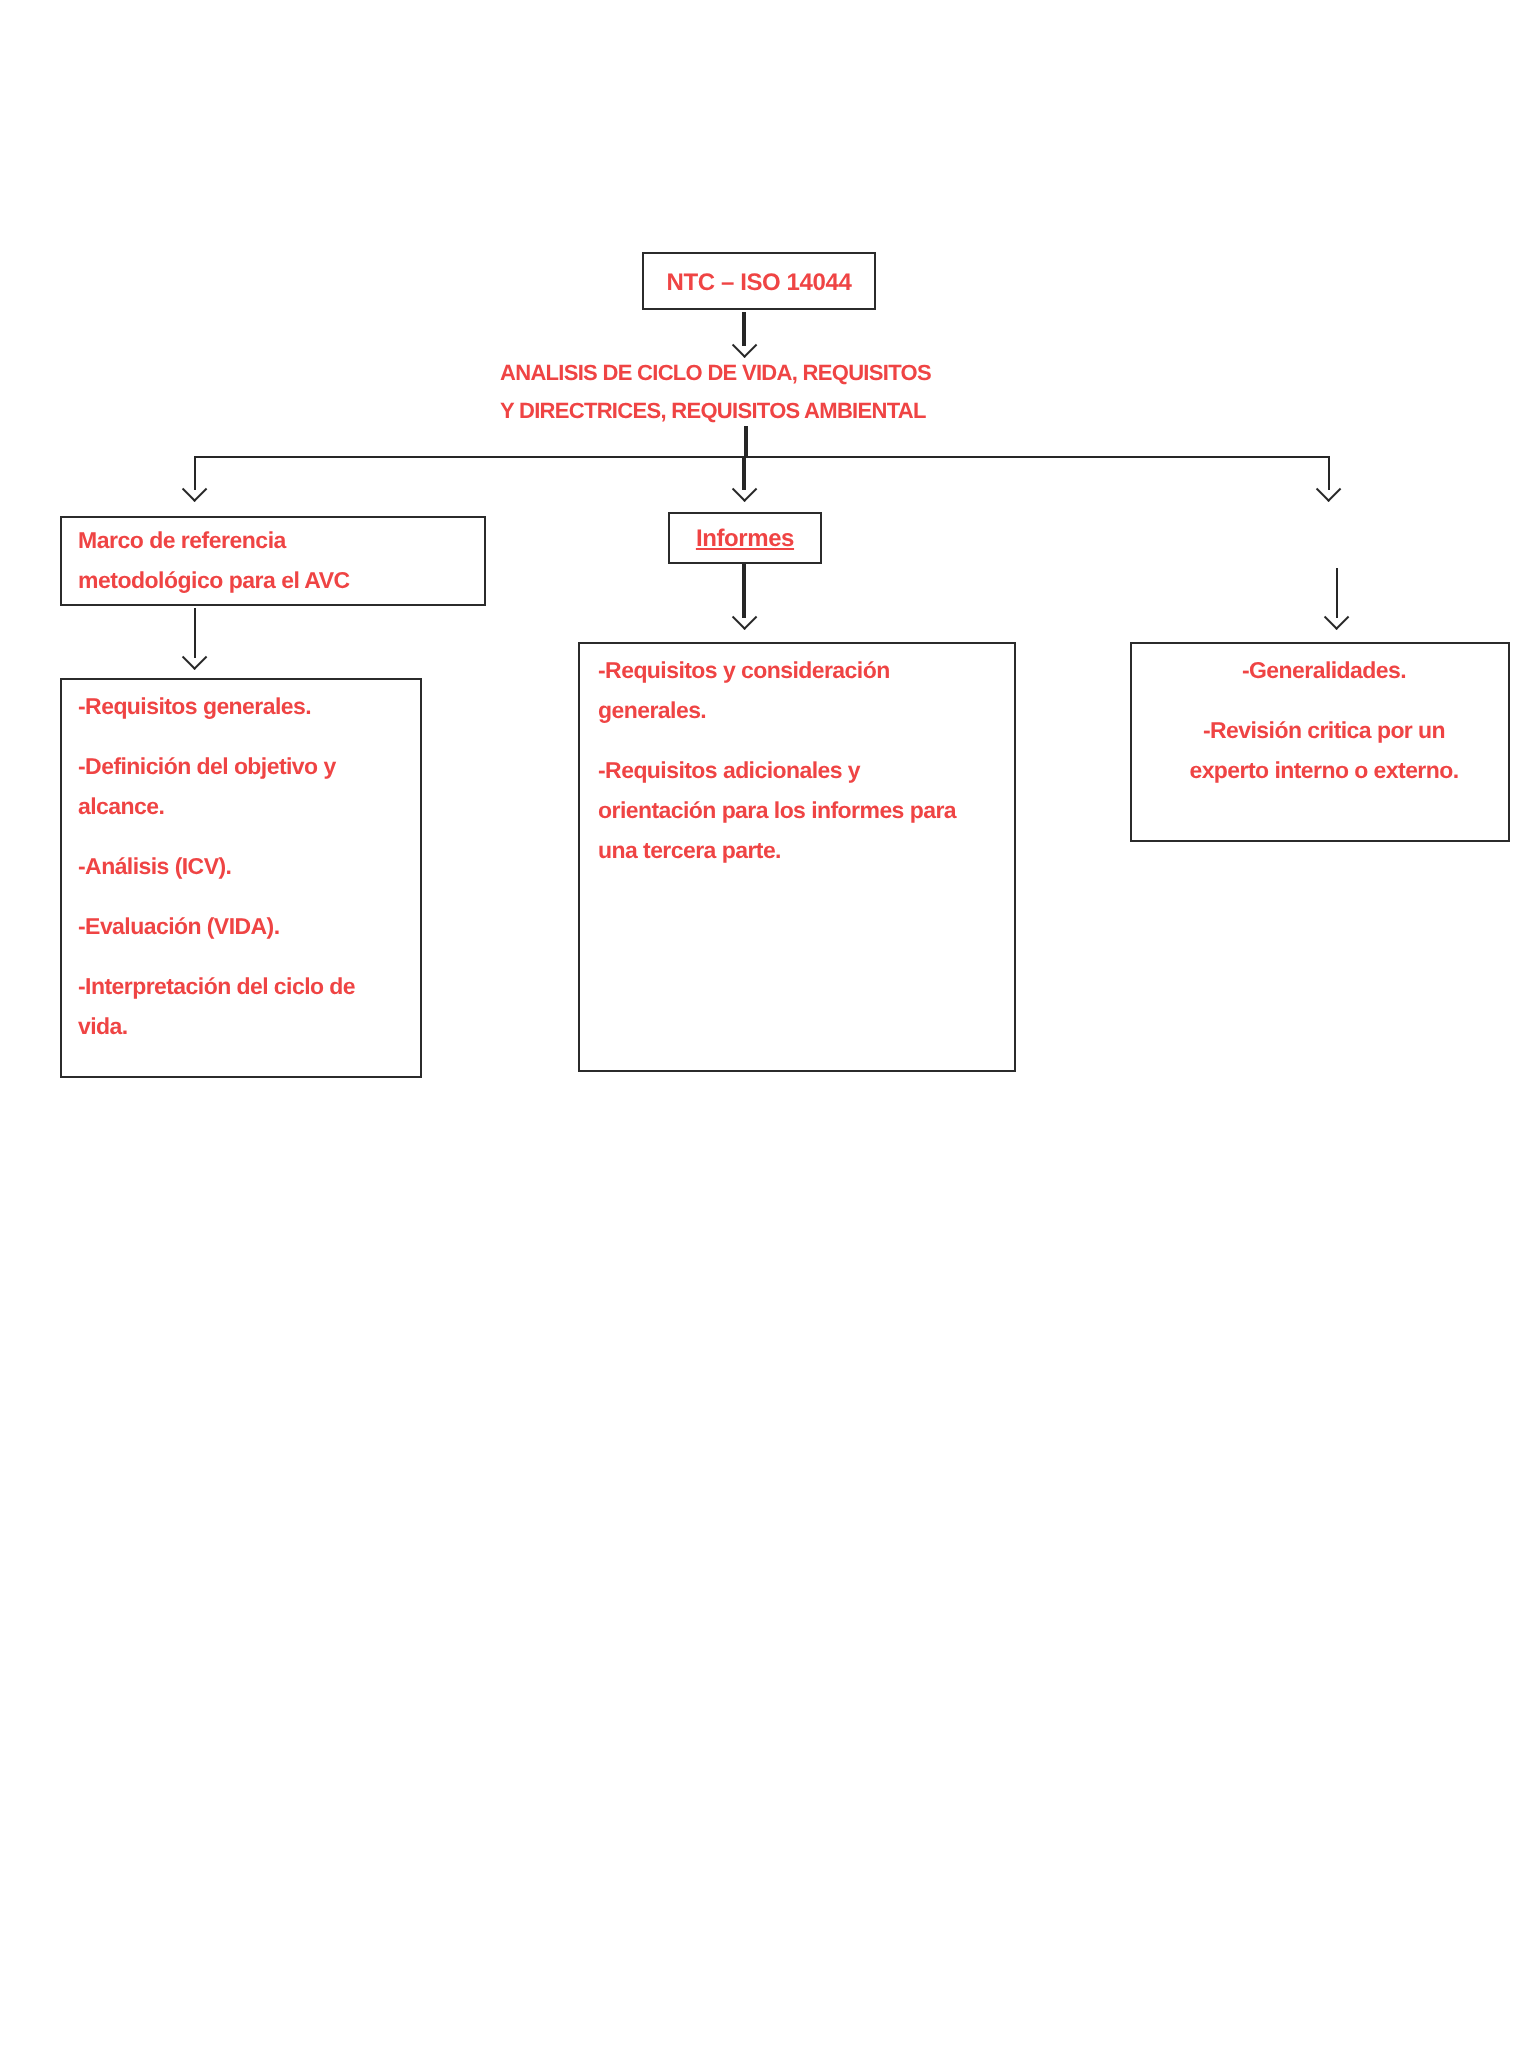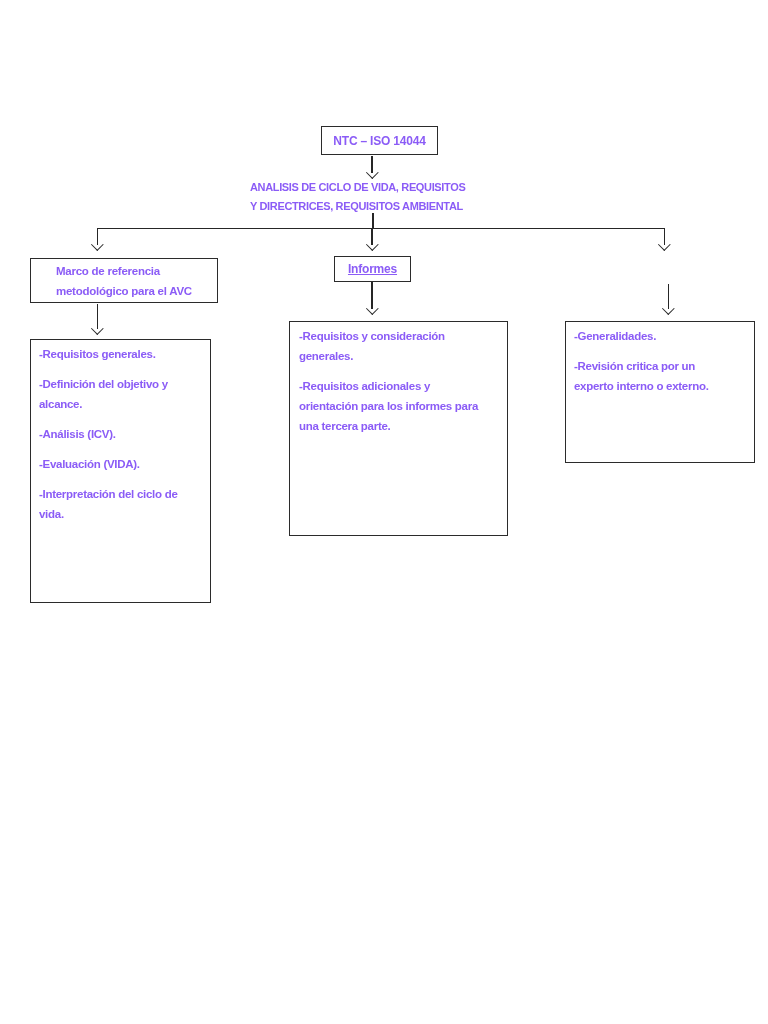--- a/index.html
+++ b/index.html
@@ -1,41 +1,41 @@
 <!DOCTYPE html>
 <html><head>
 <meta charset="utf-8">
 <style>
   html,body{margin:0;padding:0;background:#ffffff;}
   .page{
     position:relative;width:768px;height:1024px;background:#ffffff;overflow:hidden;
     font-family:"Liberation Sans","DejaVu Sans",sans-serif;
-    font-weight:700;color:#8b5cf6;
+    font-weight:700;color:#ef4444;
   }
   .box{
     position:absolute;border:1.5px solid #2b2b2b;background:#ffffff;
     box-sizing:border-box;
   }
   .flexc{display:flex;align-items:center;justify-content:center;}
   .pre{white-space:pre;}
   
   .root-box{left:321px;top:126px;width:117px;height:29px;font-size:12px;letter-spacing:-0.2px;}
   .heading{
     position:absolute;left:250px;top:178px;width:265px;
     font-size:11px;line-height:19px;letter-spacing:-0.35px;
   }
-  .hdr-left{left:30px;top:258px;width:188px;height:45px;padding:2px 4px 0 25px;
+  .hdr-left{left:30px;top:258px;width:213px;height:45px;padding:2px 4px 0 8px;
     font-size:11.5px;line-height:20px;letter-spacing:-0.25px;}
   .hdr-mid{left:334px;top:256px;width:77px;height:26px;font-size:12px;letter-spacing:-0.2px;text-decoration:underline;}
   .hdr-right{left:611px;top:257px;width:118px;height:27px;font-size:12px;letter-spacing:-0.3px;}
   .detail{font-size:11.5px;line-height:20px;letter-spacing:-0.28px;}
   .detail .para{margin:0 0 10px 0;white-space:pre;}
-  .det-left{left:30px;top:339px;width:181px;height:264px;padding:4px 12px 0 8px;}
+  .det-left{left:30px;top:339px;width:181px;height:200px;padding:4px 12px 0 8px;}
   .det-mid{left:289px;top:321px;width:219px;height:215px;padding:4px 4px 16px 9px;}
-  .det-right{left:565px;top:321px;width:190px;height:142px;padding:4px 4px 0 8px;}
+  .det-right{left:565px;top:321px;width:190px;height:100px;padding:4px 4px 0 8px;text-align:center;}
   
   .hline{position:absolute;height:1.7px;background:#262626;}
   .vline{position:absolute;width:1.7px;background:#262626;}
   .varrow{position:absolute;width:13px;margin-left:-6.5px;}
   .varrow .shaft{position:absolute;left:5.7px;top:0;width:1.7px;height:calc(100% - 4px);background:#262626;}
   .varrow .head{
     position:absolute;left:2.2px;bottom:0.5px;width:7.6px;height:7.6px;
     border-right:1.9px solid #262626;border-bottom:1.9px solid #262626;
     transform:rotate(45deg);
   }

